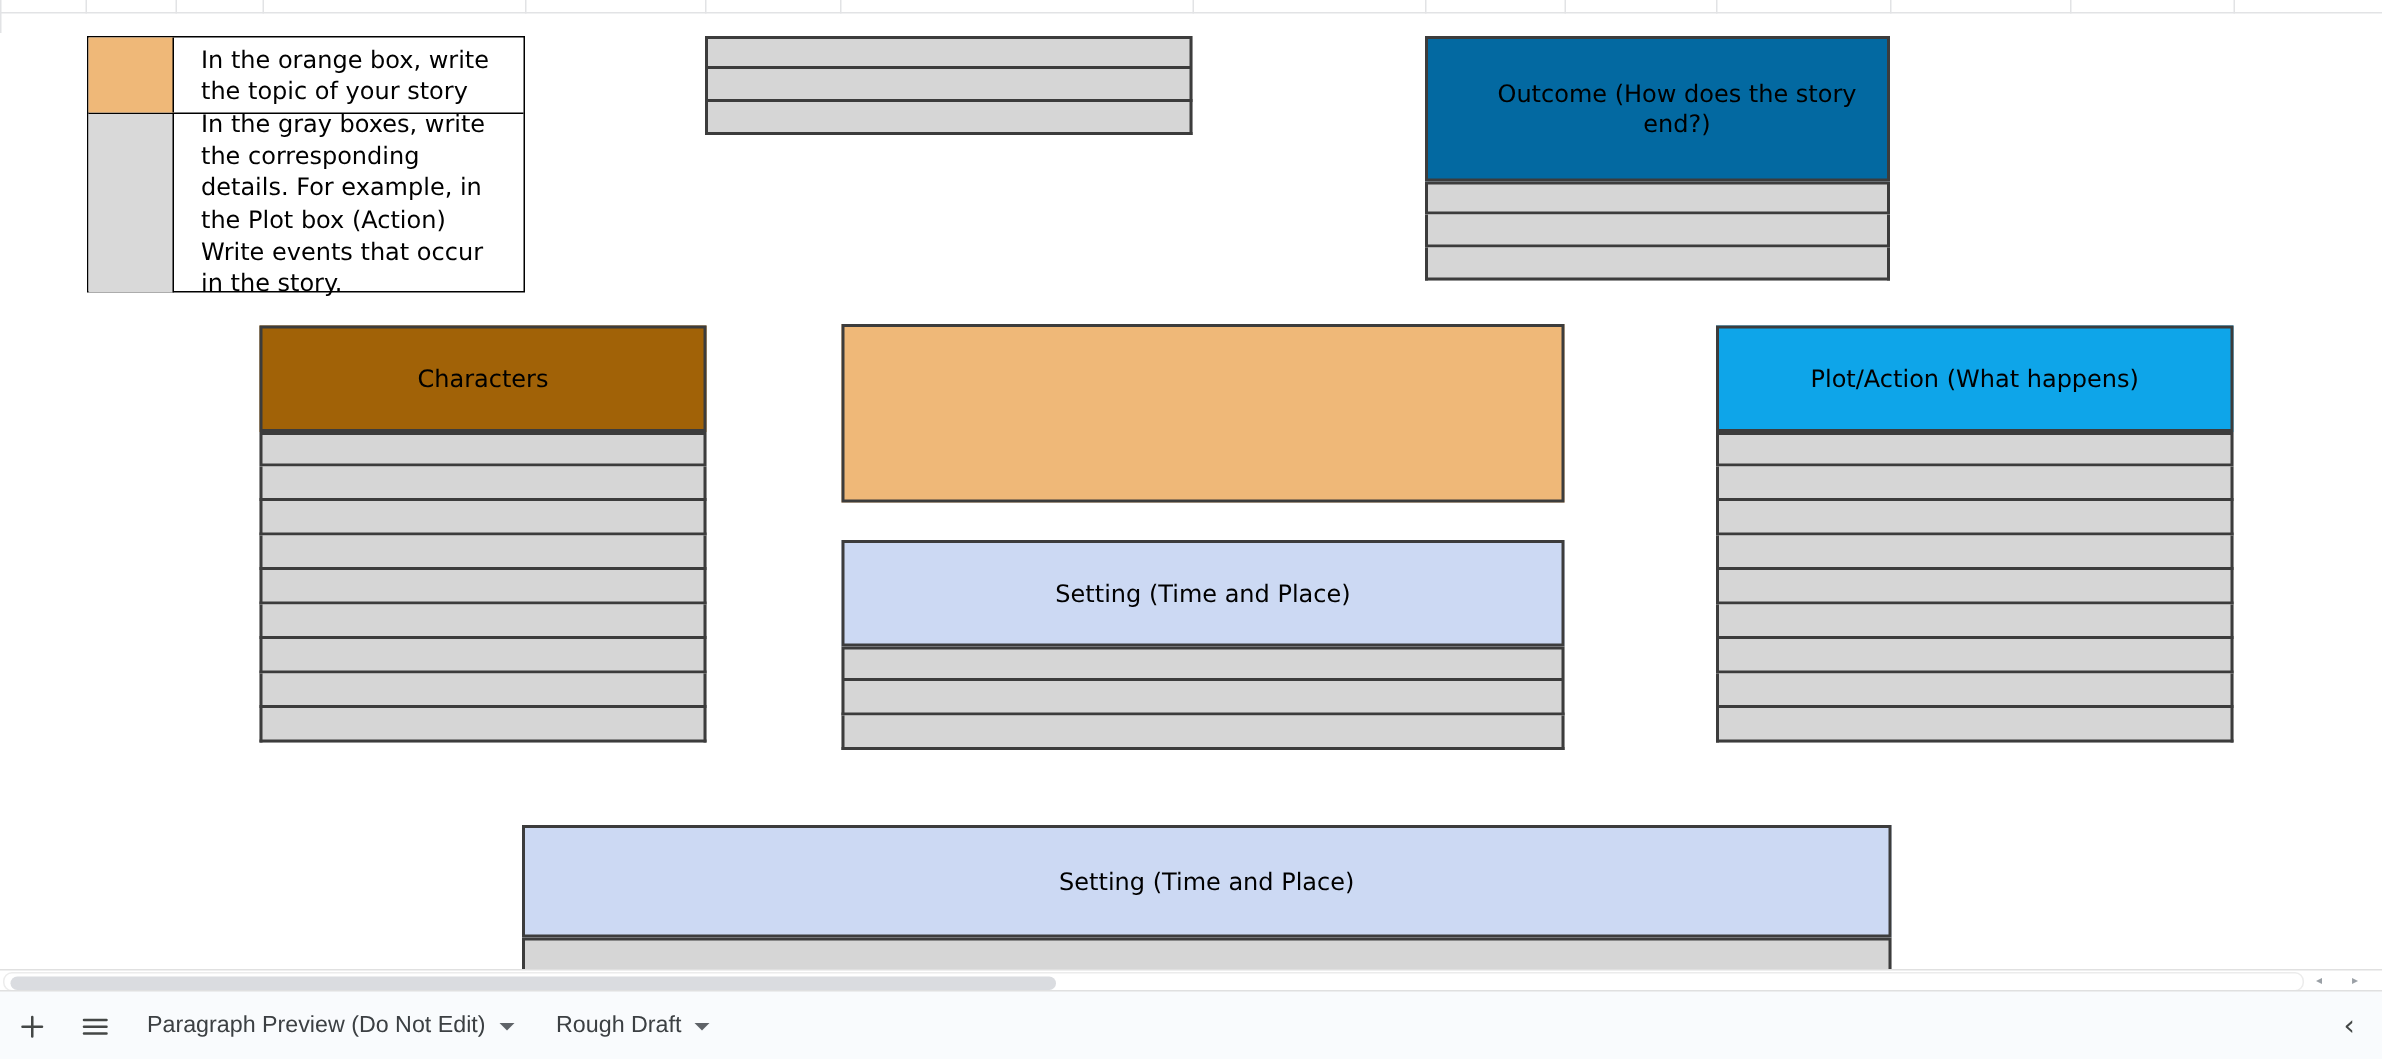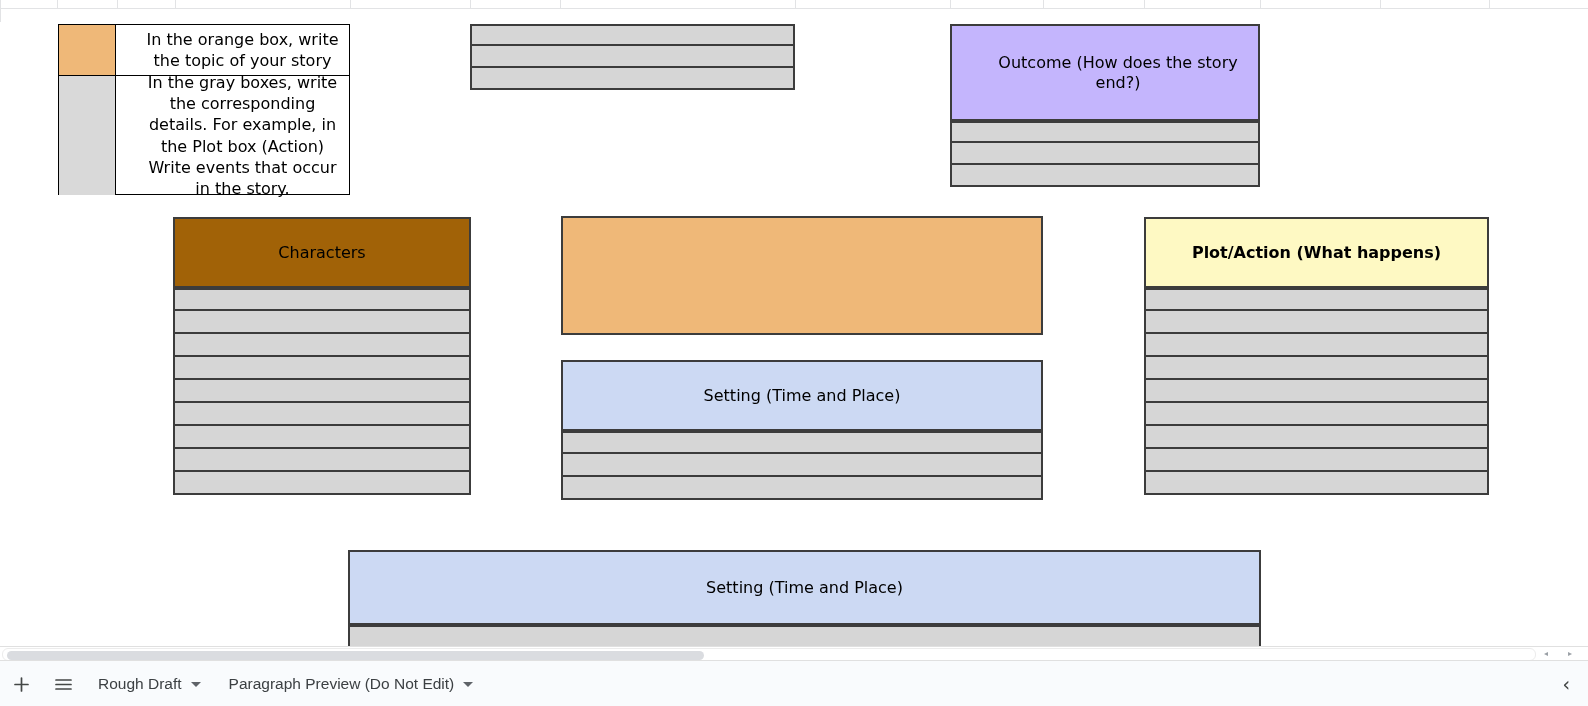--- a/index.html
+++ b/index.html
@@ -35,22 +35,22 @@
   
   .instr{position:absolute;left:58px;top:24px;width:292px;height:171px;
          box-sizing:border-box;border:1px solid #000;display:flex;flex-direction:column;background:#fff;}
   .instr-r{display:flex;flex:0 0 auto;}
   .instr-r.r1{height:50px;}
   .instr-r.r2{height:119px;}
   .instr-sw{width:57px;box-sizing:border-box;border-right:1px solid #000;}
   .instr-sw.orange{background:#efb878;}
   .instr-sw.gray{background:#d9d9d9;}
   .instr-tx{flex:1;box-sizing:border-box;display:flex;align-items:center;justify-content:center;
-            text-align:center;padding:2px 6px;color:#000;
-            font-family:"DejaVu Sans",sans-serif;font-size:16px;line-height:1.33;margin-left:20px;}
+            text-align:left;padding:2px 18px;color:#000;
+            font-family:"DejaVu Sans",sans-serif;font-size:16px;line-height:1.33;}
   .instr-r.r1{border-bottom:1px solid #000;}
 
   
   .topicbox{position:absolute;box-sizing:border-box;background:#efb878;border:2px solid #3c3c3c;}
 
   
   #hscroll{position:absolute;left:0;top:646px;width:1588px;height:14px;background:#ffffff;
            border-top:1px solid #e0e0e0;}
   #hscroll .track{position:absolute;left:2px;top:1px;width:1532px;height:11px;background:#fff;
            border:1px solid #ececec;border-radius:6px;}
@@ -106,41 +106,41 @@
     </div>
   </div>
 
   <div class="box" style="left:470px;top:24px;width:325px;">
     <div class="row first" style="height:22px;"></div>
     <div class="row" style="height:22px;"></div>
     <div class="row" style="height:22px;"></div>
   </div>
 
   <div class="box" style="left:950px;top:24px;width:310px;">
-    <div class="hdr" style="height:97px;background:#c4b5fd;padding-left:36px;">Outcome (How does the story end?)</div>
+    <div class="hdr" style="height:97px;background:#0369a1;padding-left:36px;">Outcome (How does the story end?)</div>
     <div class="row first" style="height:22px;"></div>
     <div class="row" style="height:22px;"></div>
     <div class="row" style="height:22px;"></div>
   </div>
 
   <div class="box" style="left:173px;top:217px;width:298px;">
     <div class="hdr" style="height:71px;background:#a16207;">Characters</div>
     <div class="row first" style="height:23px;"></div>
     <div class="row" style="height:23px;"></div>
     <div class="row" style="height:23px;"></div>
     <div class="row" style="height:23px;"></div>
     <div class="row" style="height:23px;"></div>
     <div class="row" style="height:23px;"></div>
     <div class="row" style="height:23px;"></div>
     <div class="row" style="height:23px;"></div>
     <div class="row" style="height:23px;"></div>
   </div>
 
   <div class="box" style="left:1144px;top:217px;width:345px;">
-    <div class="hdr" style="height:71px;background:#fef9c3;font-weight:bold;">Plot/Action (What happens)</div>
+    <div class="hdr" style="height:71px;background:#0ea5e9;">Plot/Action (What happens)</div>
     <div class="row first" style="height:23px;"></div>
     <div class="row" style="height:23px;"></div>
     <div class="row" style="height:23px;"></div>
     <div class="row" style="height:23px;"></div>
     <div class="row" style="height:23px;"></div>
     <div class="row" style="height:23px;"></div>
     <div class="row" style="height:23px;"></div>
     <div class="row" style="height:23px;"></div>
     <div class="row" style="height:23px;"></div>
   </div>
@@ -183,24 +183,24 @@
     <span>
       <svg width="19" height="15" viewBox="0 0 19 15" aria-hidden="true">
         <path d="M2 3 H17 M2 7.5 H17 M2 12 H17" stroke="#444746" stroke-width="1.7" stroke-linecap="round"></path>
       </svg>
     </span>
   </div>
 
 
 
   <div class="tab">
+    <span>Paragraph Preview (Do Not Edit)</span>
+    <span class="cav"></span>
+  </div>
+
+  <div class="tab">
     <span>Rough Draft</span>
     <span class="cav"></span>
   </div>
 
-  <div class="tab">
-    <span>Paragraph Preview (Do Not Edit)</span>
-    <span class="cav"></span>
-  </div>
-
 
   <div class="tb-collapse">‹</div>
 </div>
 
 </body></html>

